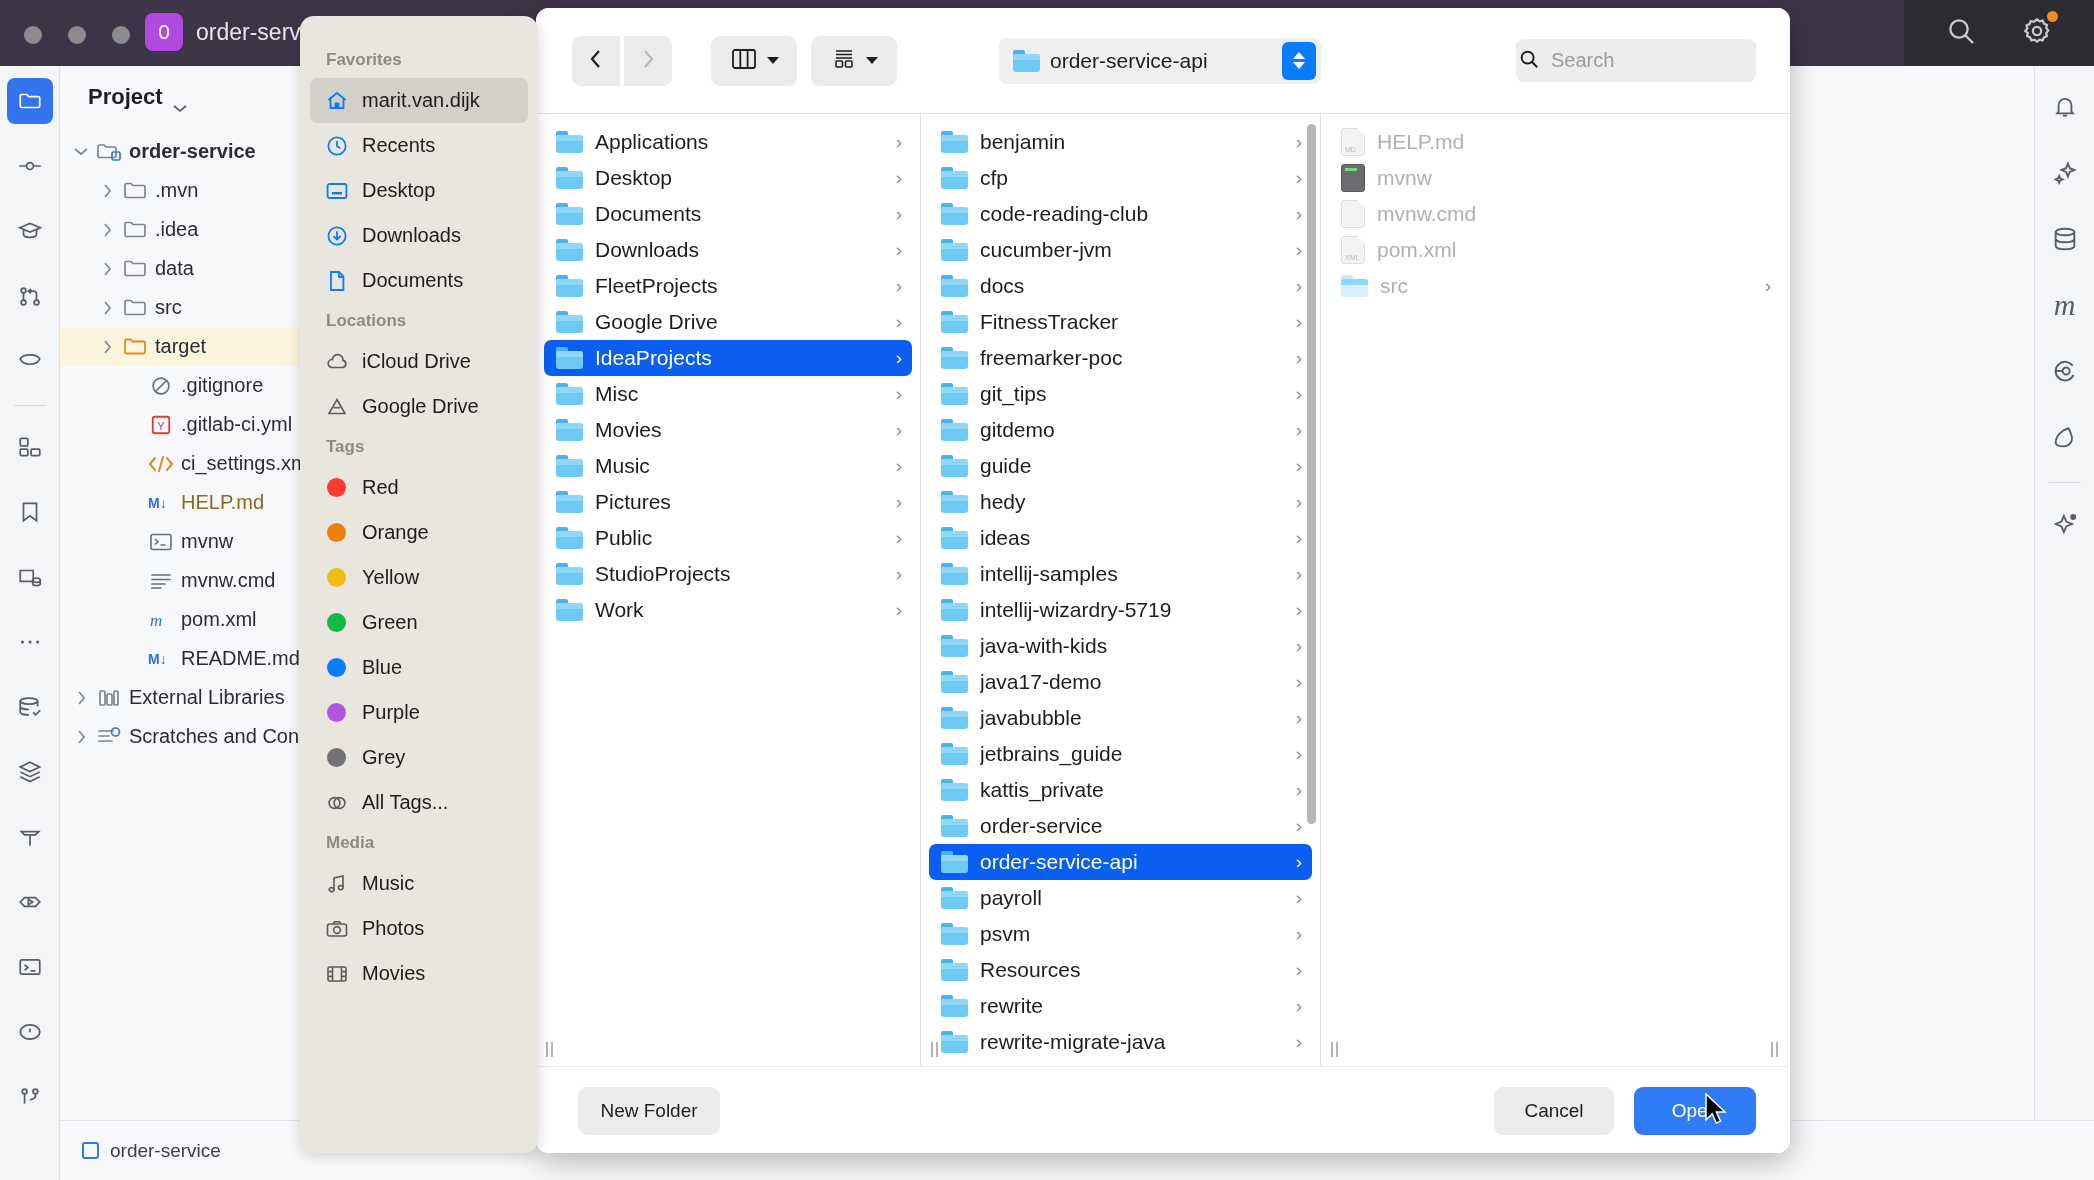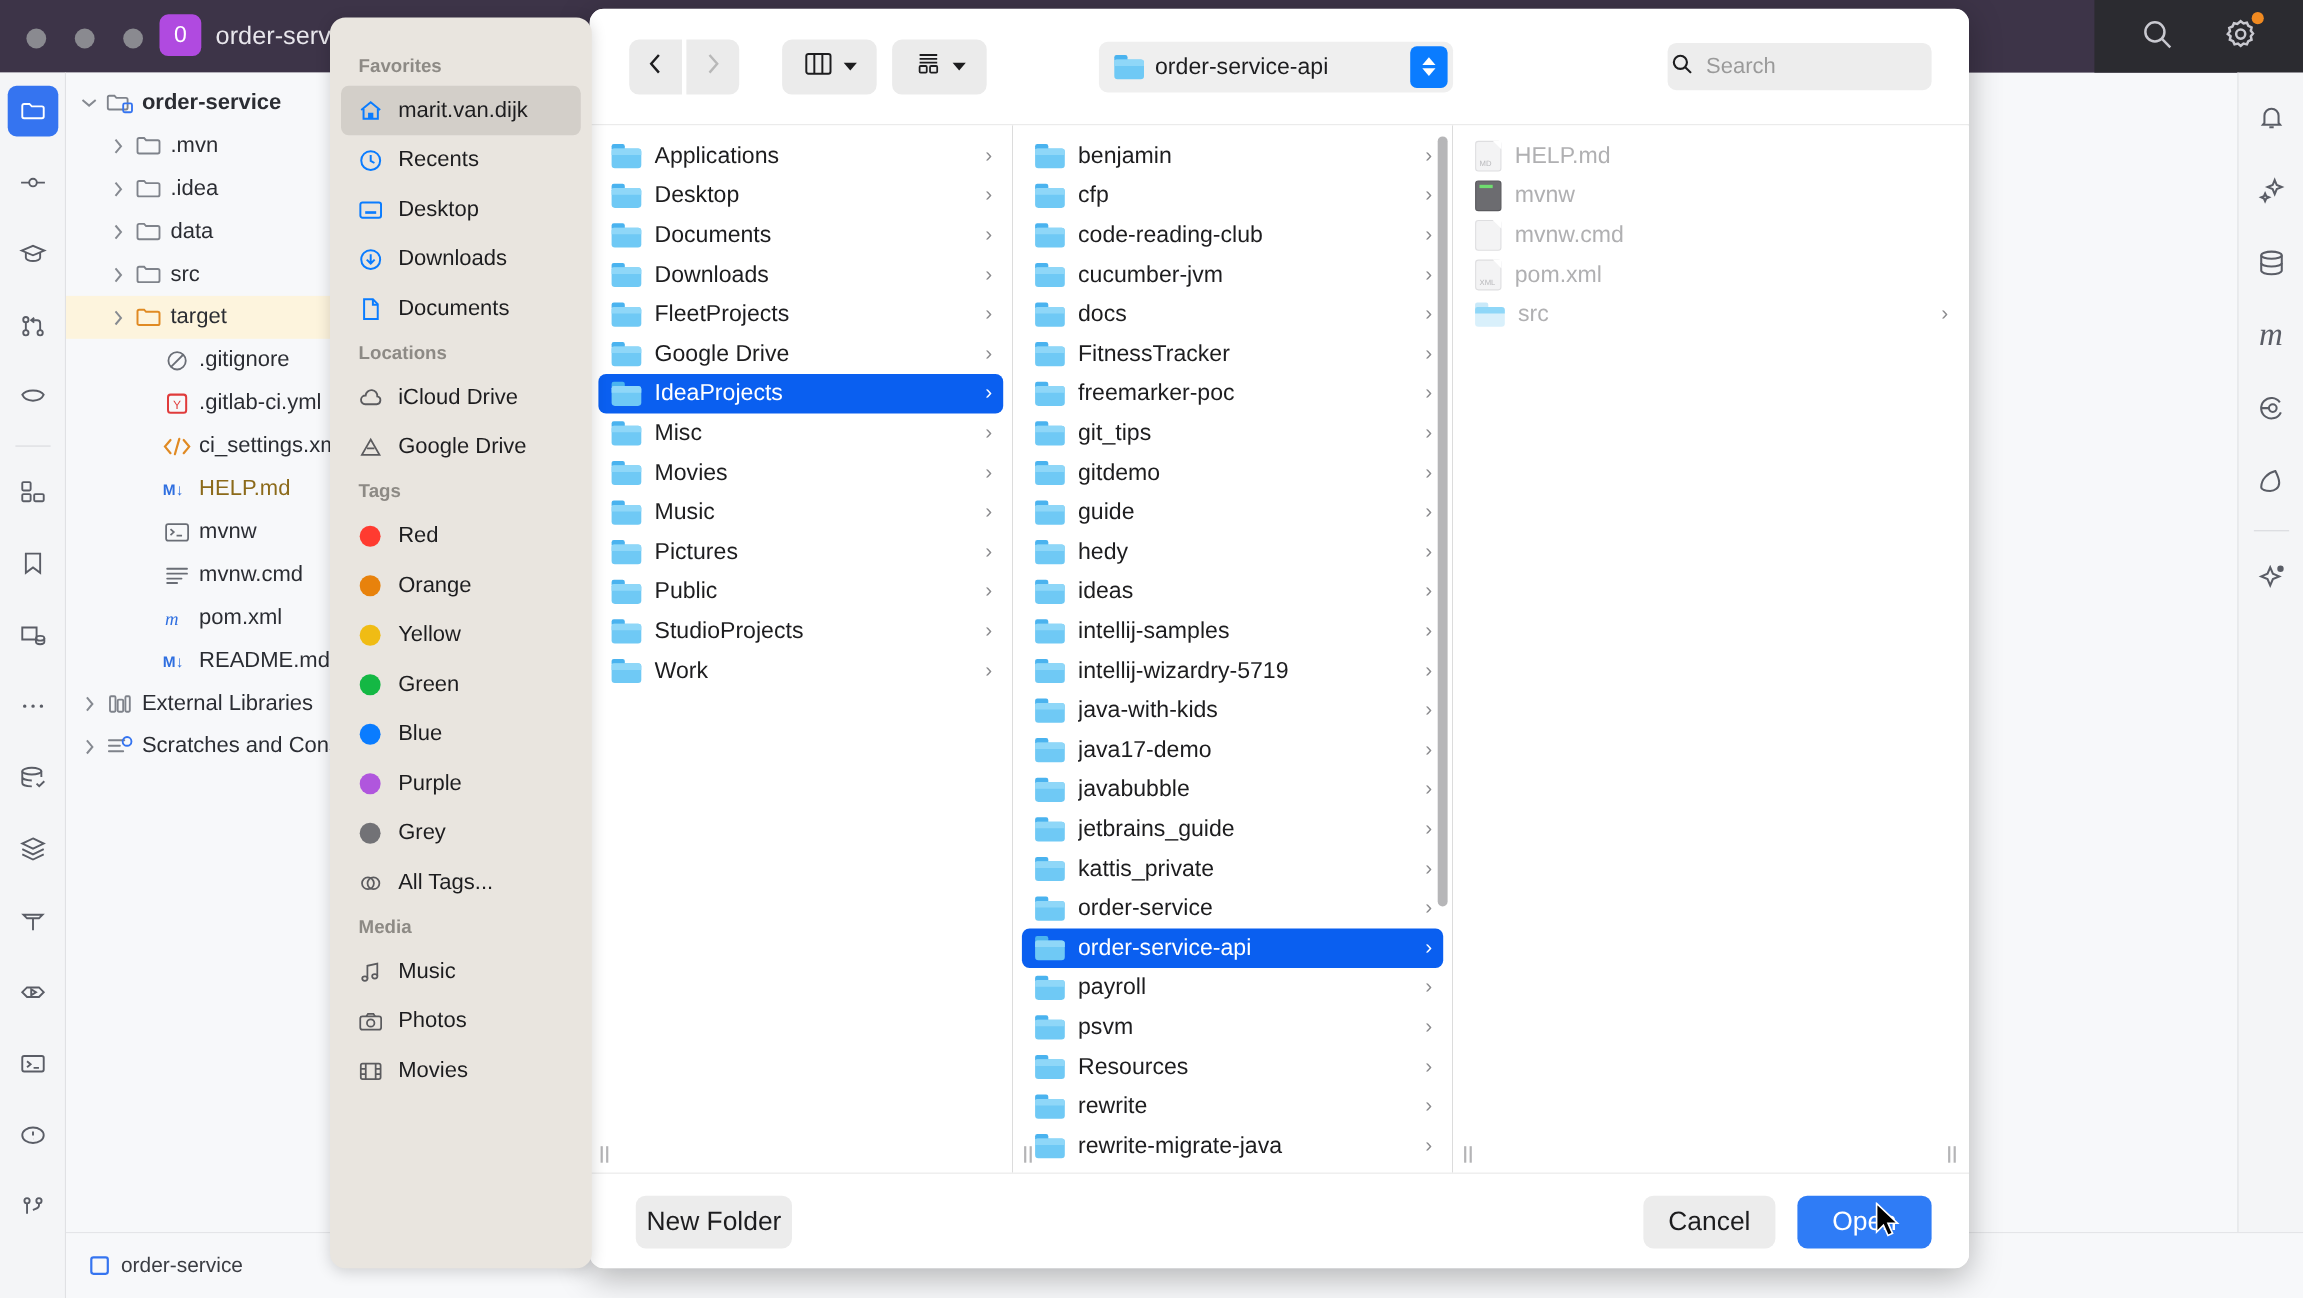--- a/index.html
+++ b/index.html
@@ -234,21 +234,21 @@
   .dico.term:before { display:none; }
   .dico.term .bar { position:absolute; left:3px; top:3px; width:12px; height:3px; background:#6fdd6f; }
 
   .panel-footer {
     position: absolute; left: 0; bottom: 0; width: 1254px; height: 87px;
     background: #ffffff; border-top: 1px solid #e9e9e9;
   }
   .btn {
     position: absolute; top: 20px; height: 48px; border-radius: 9px;
     display: flex; align-items: center; justify-content: center;
-    font-size: 24px; color: #1d1d1f; background: #ececec;
+    font-size: 19px; color: #1d1d1f; background: #ececec;
   }
   .btn-newfolder { left: 42px; width: 142px; }
   .btn-cancel { right: 176px; width: 120px; }
   .btn-open { right: 34px; width: 122px; background: #2f7cf6; color: #ffffff; }
 
   .colgrip {
     position: absolute; bottom: 8px; width: 14px; height: 20px;
     display: flex; gap: 3px; align-items: center; justify-content: center;
   }
   .colgrip i { width: 2px; height: 15px; background: #b4b4b6; display:block; }
@@ -444,20 +444,28 @@
     <div class="rail-sep"></div>
     <div class="rail-ico">
       <svg width="28" height="28" viewBox="0 0 24 24">
           <path d="M11 5l2.1 4.9L18 12l-4.9 2.1L11 19l-2.1-4.9L4 12l4.9-2.1z"></path>
           <circle cx="19" cy="6" r="1.7" style="fill:#5a5d66"></circle>
         </svg>
     </div>
   </div>
 
   <div class="project-panel">
+    <div class="project-header">
+      <span>Project</span>
+      <span class="chev-small">
+        <svg width="14" height="9" viewBox="0 0 14 9" style="stroke:#5a5d66;fill:none;stroke-width:1.7">
+            <path d="M1 2l6 5 6-5"></path>
+          </svg>
+      </span>
+    </div>
     <div class="tree" id="tree">
         <div class="tree-row" style="padding-left: 8px;">
           <span class="tw">
             <svg width="14" height="9" viewBox="0 0 14 9">
               <path d="M1 2l6 5 6-5"></path>
             </svg>
           </span>
           <span class="ti">
             <svg width="26" height="22" viewBox="0 0 26 22" style="stroke:#7f838b;fill:none;stroke-width:1.7">
               <path d="M2 5.5A1.5 1.5 0 013.5 4H8l1.8 2h8.7A1.5 1.5 0 0120 7.5V15a1.5 1.5 0 01-1.5 1.5h-15A1.5 1.5 0 012 15z"></path>

